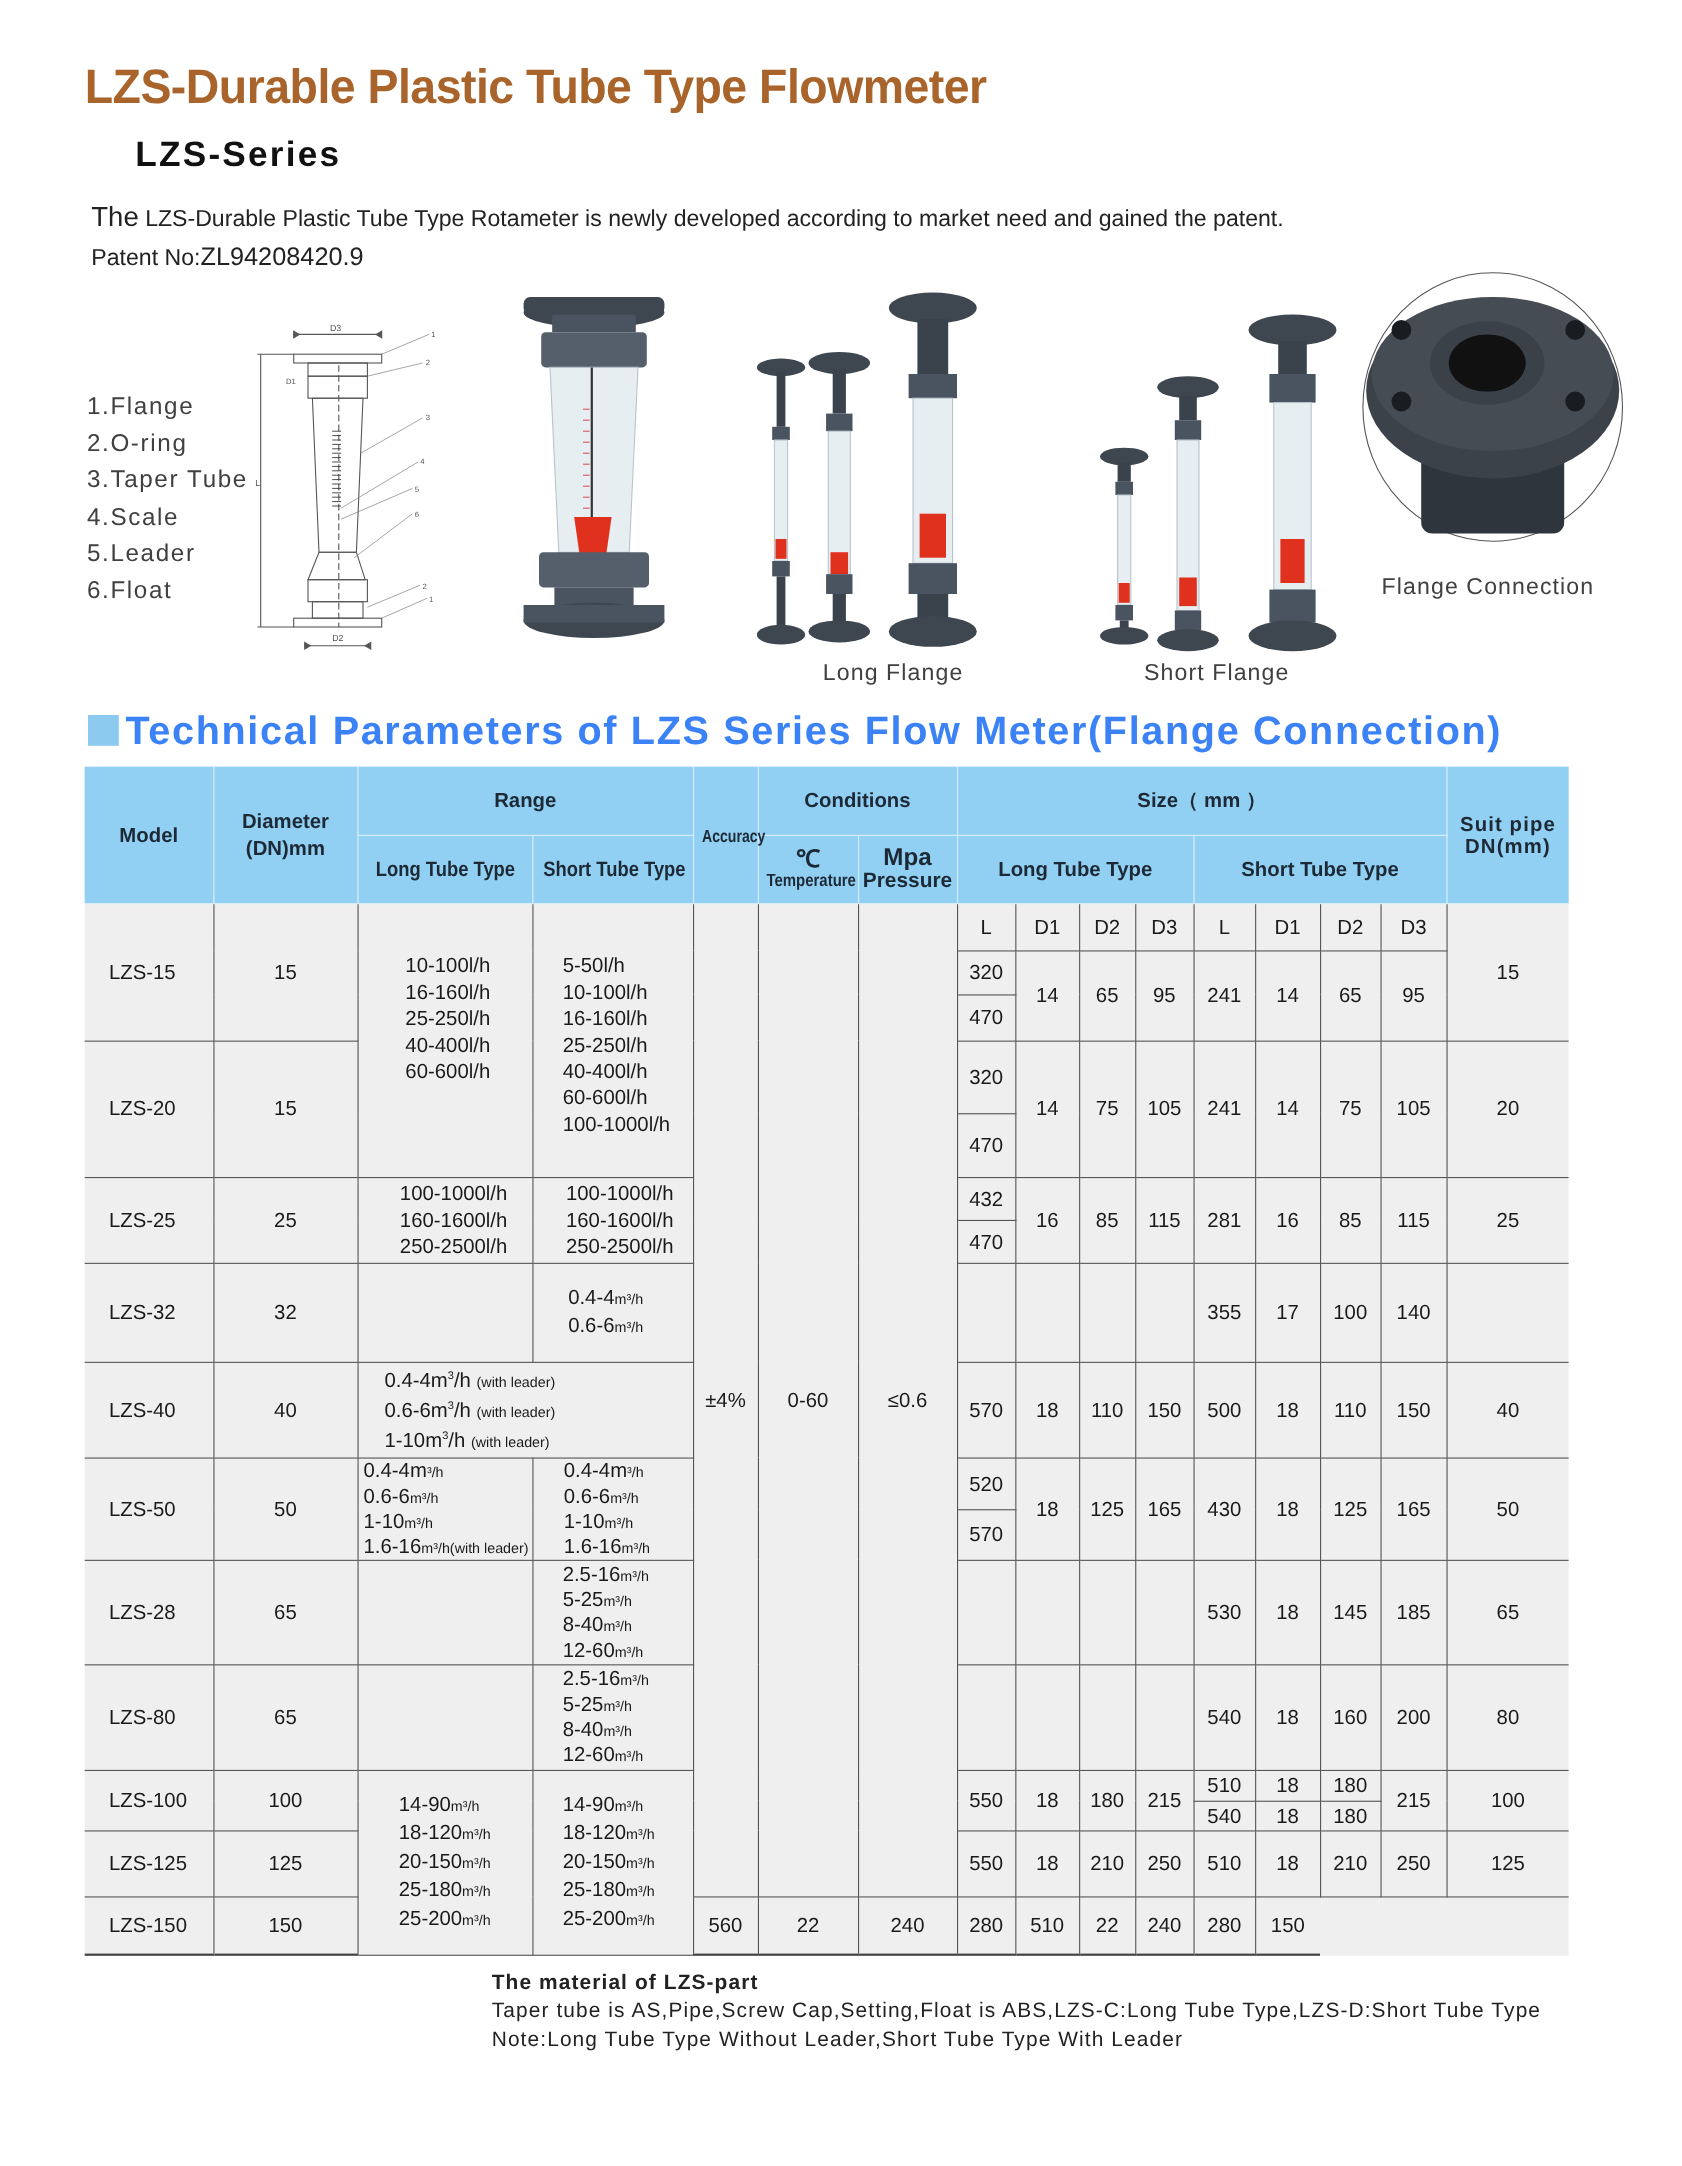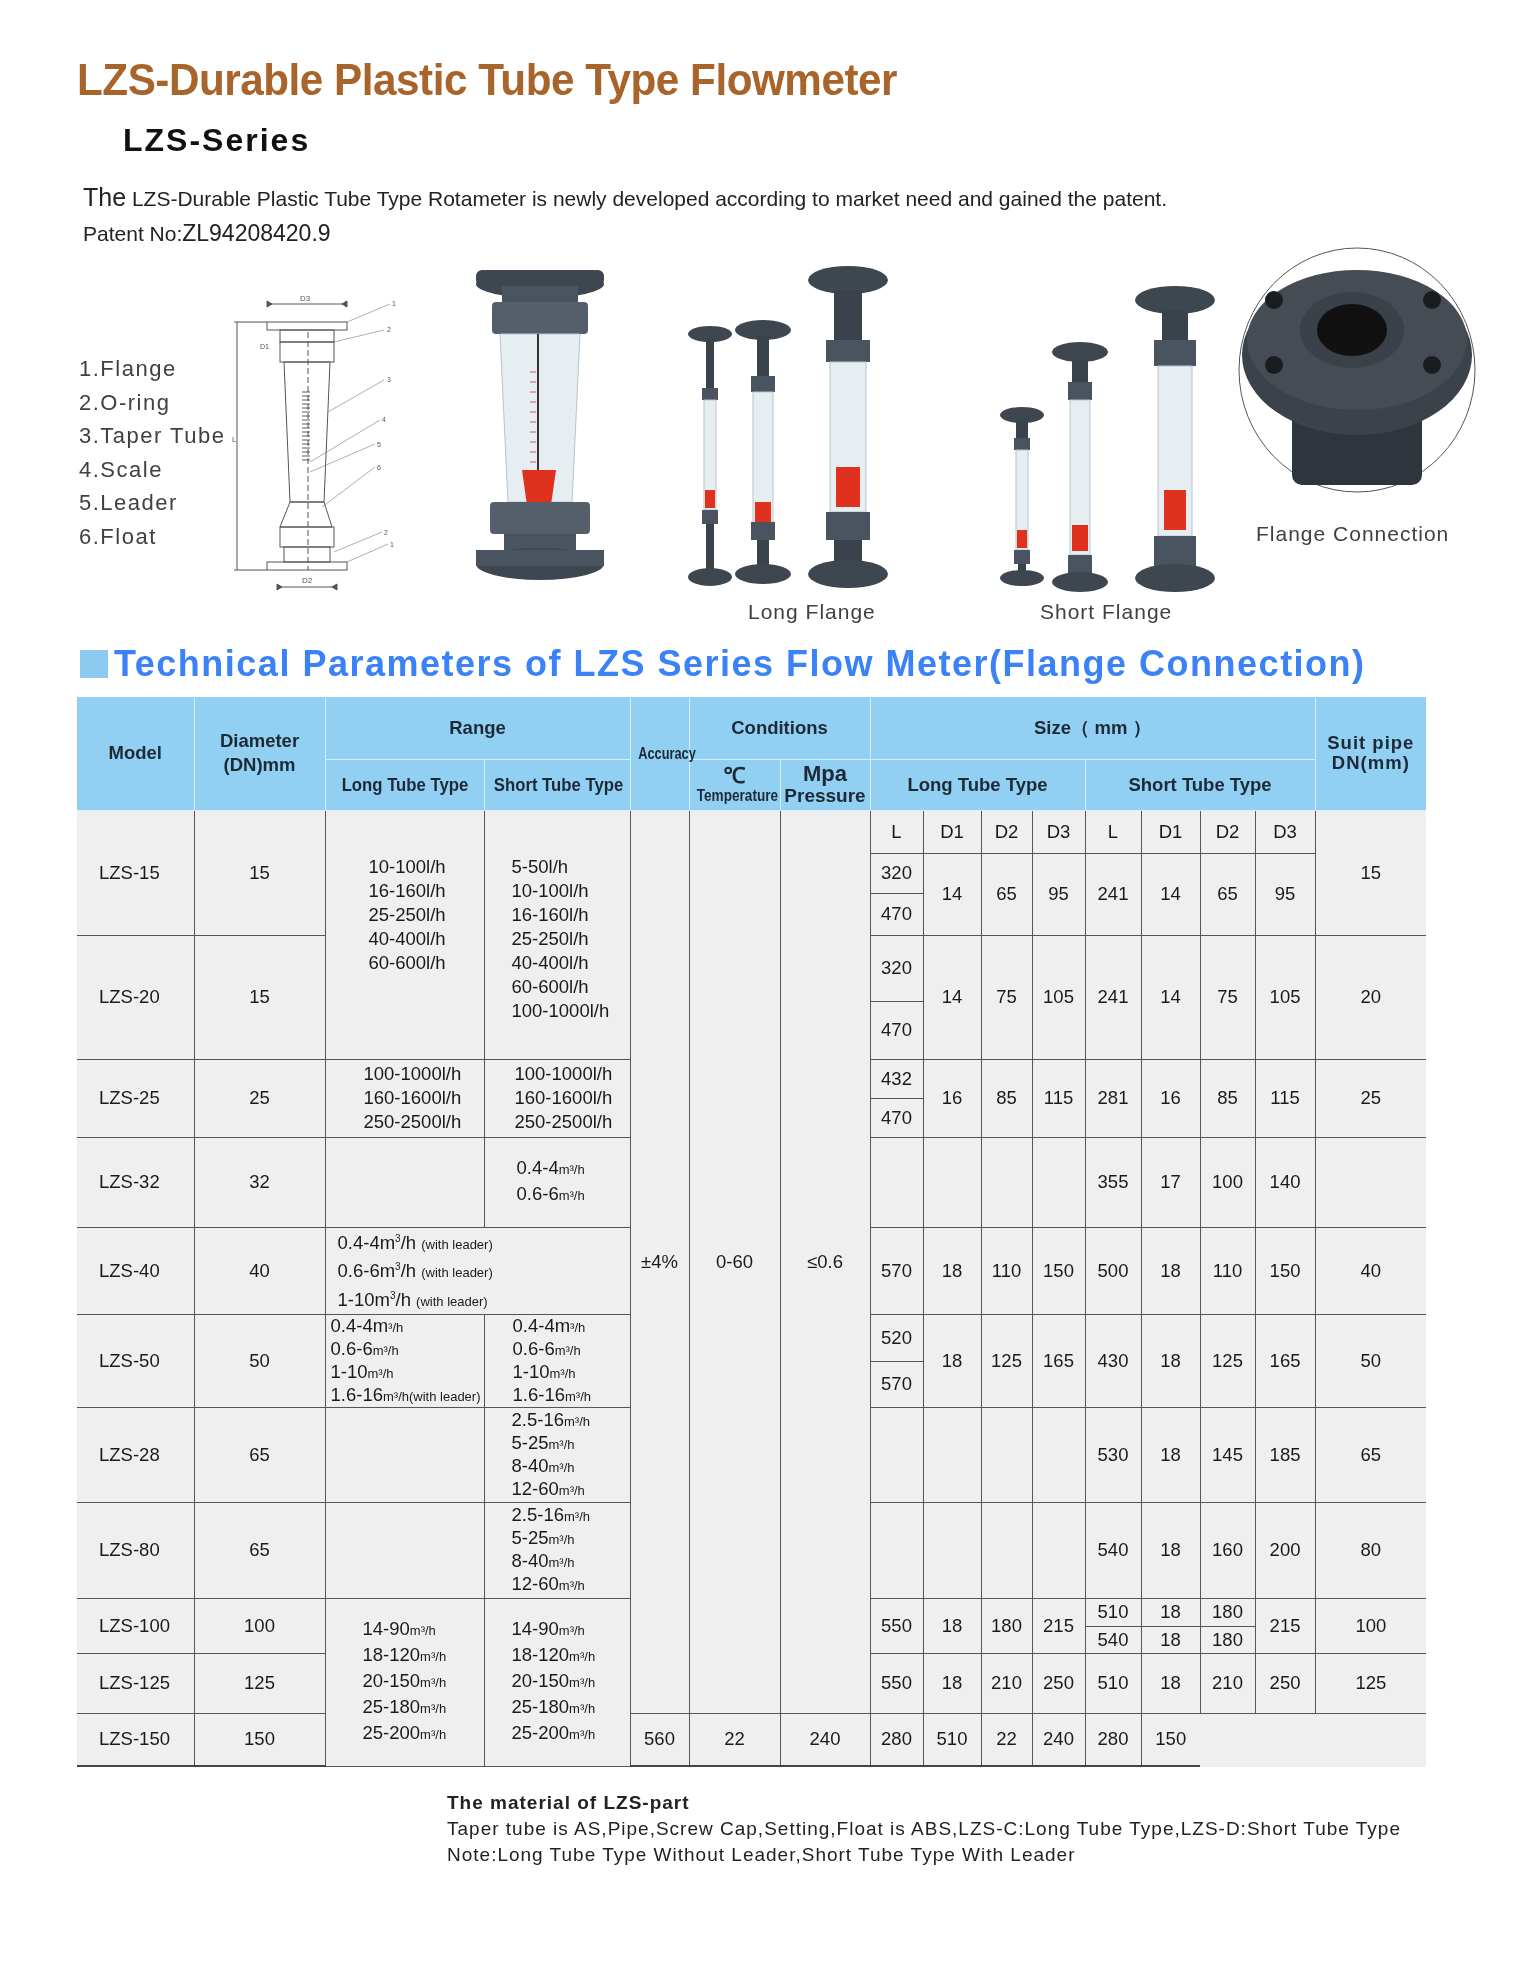--- a/index.html
+++ b/index.html
@@ -275,21 +275,21 @@
   <thead>
     <tr style="height:62px;">
       <th rowspan="2" class="h-model">Model</th>
       <th rowspan="2" class="h-diam"><span>Diameter</span><br><span>(DN)mm</span></th>
       <th colspan="2" class="h-range">Range</th>
       <th rowspan="2"><span class="h-acc">Accuracy</span></th>
       <th colspan="2" class="h-cond">Conditions</th>
       <th colspan="8" class="h-size">Size（ mm ）</th>
       <th rowspan="2" class="h-suit"><span>Suit pipe</span><br><span>DN(mm)</span></th>
     </tr>
-    <tr style="height:51px;">
+    <tr style="height:62px;">
       <th><span class="h-sub">Long Tube Type</span></th>
       <th><span class="h-sub">Short Tube Type</span></th>
       <th>
           <span class="h-temp-sym">℃</span>
           <span class="h-temp-lbl">Temperature</span>
         </th>
       <th>
           <span class="h-mpa">Mpa</span>
           <span class="h-press">Pressure</span>
         </th>
@@ -404,21 +404,21 @@
       <td>355</td>
       <td>17</td>
       <td>100</td>
       <td>140</td>
       <td></td>
     </tr>
 
     <tr style="height:87px;">
       <td class="model-cell">LZS-40</td>
       <td>40</td>
-      <td colspan="2" class="range" style="padding-left:12px; line-height:22px;">
+      <td colspan="2" class="range" style="padding-left:24px; line-height:22px;">
         <span class="ln"><span>0.4-4m</span><span class="sup">3</span><span>/h</span> <span class="note-sm">(with leader)</span></span>
         <span class="ln"><span>0.6-6m</span><span class="sup">3</span><span>/h</span> <span class="note-sm">(with leader)</span></span>
         <span class="ln"><span>1-10m</span><span class="sup">3</span><span>/h</span> <span class="note-sm">(with leader)</span></span>
       </td>
       <td>570</td>
       <td>18</td>
       <td>110</td>
       <td>150</td>
       <td>500</td>
       <td>18</td>

